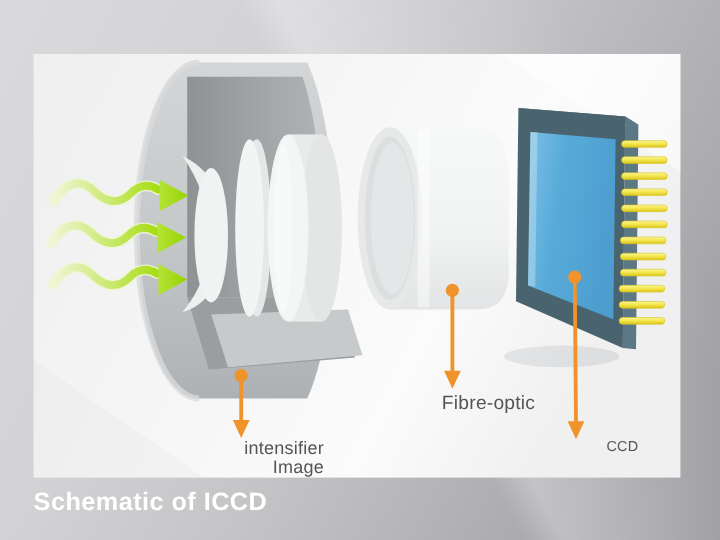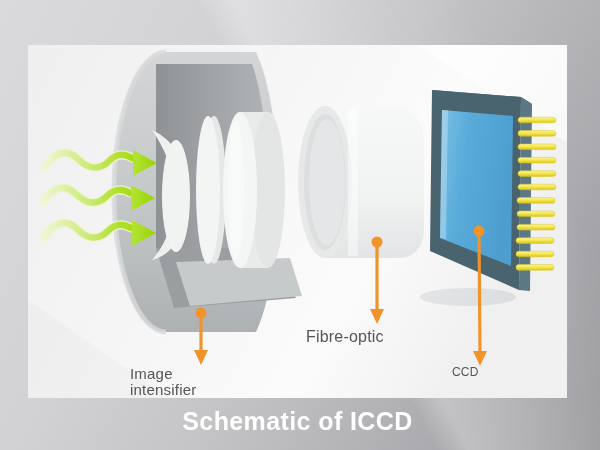--- a/index.html
+++ b/index.html
@@ -9,29 +9,29 @@
     background:linear-gradient(118deg,#dadadc 0%,#d2d2d5 30%,#c4c4c7 52%,#ababaf 80%,#96969a 100%);
   }
   .stage::before{ 
     content:"";position:absolute;inset:0;
     background:linear-gradient(62deg,rgba(255,255,255,0) 52%,rgba(255,255,255,.28) 56%,rgba(255,255,255,.10) 72%,rgba(255,255,255,0) 84%);
     pointer-events:none;
   }
   svg.art{position:absolute;left:0;top:0;}
   .label{
     position:absolute;color:#555557;font-size:15px;line-height:16px;
-    text-align:left;letter-spacing:.2px;
+    text-align:right;letter-spacing:.2px;
   }
   .label span{display:block;}
   .lbl-intensifier{left:130px;top:366px;width:140px;}
   .lbl-coupler{left:306px;top:328px;width:140px;font-size:16px;line-height:18px;}
   .lbl-ccd{left:452px;top:364px;width:80px;font-size:12px;}
   .diagram-title{
     position:absolute;left:28px;top:407px;width:539px;
-    text-align:center;color:#ffffff;font-size:25px;font-weight:bold;
+    color:#ffffff;font-size:21px;font-weight:bold;
     letter-spacing:.4px;
   }
 </style>
 </head>
 <body>
 
 <div class="stage">
 
   <svg class="art" width="600" height="450" viewBox="0 0 600 450">
     <defs>
@@ -163,22 +163,22 @@
       </g>
       <g>
         <circle cx="479" cy="231" r="5.5" stroke="none"></circle>
         <line x1="479" y1="234" x2="480" y2="352" stroke-width="3.2"></line>
         <polygon points="473,351 487,351 480,366" stroke="none"></polygon>
       </g>
     </g>
   </svg>
 
   <div class="label lbl-intensifier">
+    <span>intensifier</span>
     <span>Image</span>
-    <span>intensifier</span>
   </div>
   <div class="label lbl-coupler">
     <span>Fibre-optic</span>
   </div>
   <div class="label lbl-ccd">
     <span>CCD</span>
   </div>
 
   <div class="diagram-title">Schematic of ICCD</div>
 </div>

